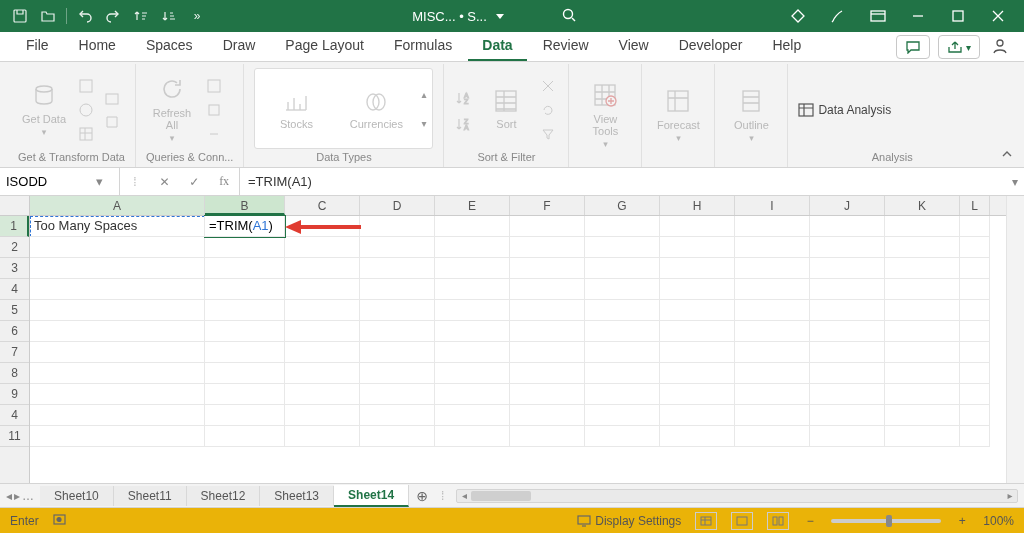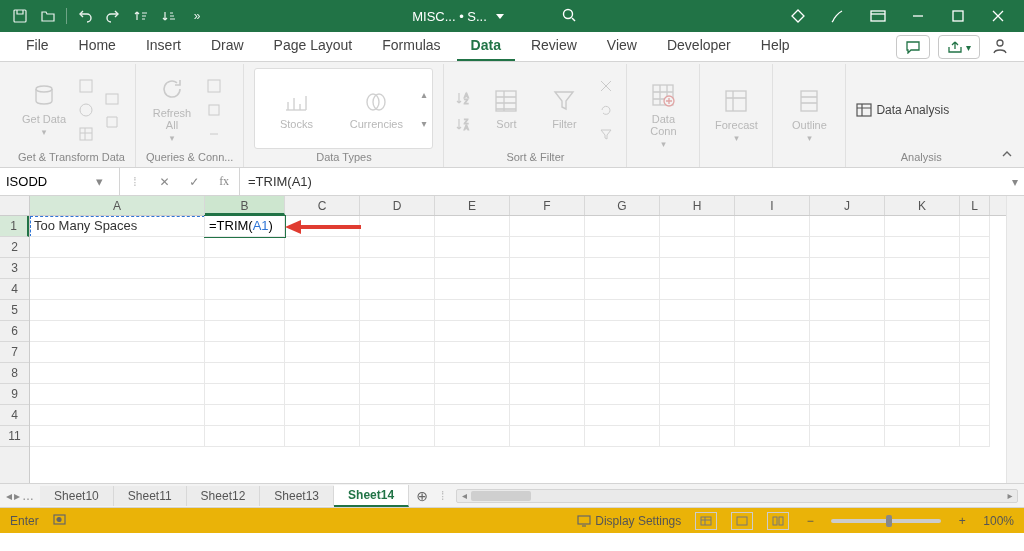--- a/index.html
+++ b/index.html
@@ -171,21 +171,21 @@
         <svg width="12" height="12" viewBox="0 0 12 12" stroke="#fff" stroke-width="1.3">
           <path d="M1 1l10 10M11 1 1 11"></path>
         </svg>
       </div>
   </div>
 </div>
 
 <div class="tabs">
   <div class="tab">File</div>
   <div class="tab">Home</div>
-  <div class="tab">Insert</div>
+  <div class="tab">Spaces</div>
   <div class="tab">Draw</div>
   <div class="tab">Page Layout</div>
   <div class="tab">Formulas</div>
   <div class="tab active">Data</div>
   <div class="tab">Review</div>
   <div class="tab">View</div>
   <div class="tab">Developer</div>
   <div class="tab">Help</div>
   <div class="right">
     <div class="rbx">
@@ -325,26 +325,20 @@
             </svg>
           </div>
       </div>
       <div class="bigbtn disabled">
         <svg width="26" height="26" viewBox="0 0 26 26" fill="none" stroke="#999" stroke-width="1.3">
             <rect x="3" y="3" width="20" height="20"></rect>
             <path d="M3 9h20M3 15h20M3 21h20M11 3v20"></path>
           </svg>
         <span>Sort</span>
       </div>
-      <div class="bigbtn disabled">
-        <svg width="24" height="26" viewBox="0 0 24 26" fill="none" stroke="#999" stroke-width="1.4">
-            <path d="M3 4h18l-7 9v8l-4-2v-6z"></path>
-          </svg>
-        <span>Filter</span>
-      </div>
       <div style="display:flex;flex-direction:column;gap:4px;padding-top:4px;">
         <div class="minibtn disabled">
             <svg width="14" height="14" fill="none" stroke="#999">
               <path d="M2 2l10 10M12 2 2 12"></path>
             </svg>
           </div>
         <div class="minibtn disabled">
             <svg width="14" height="14" fill="none" stroke="#999">
               <path d="M3 7a4 4 0 1 1 1 3"></path>
             </svg>
@@ -361,21 +355,21 @@
 
   <div class="group">
     <div class="ginner">
       <div class="bigbtn disabled">
         <svg width="28" height="28" viewBox="0 0 28 28" fill="none" stroke="#999" stroke-width="1.3">
             <rect x="4" y="4" width="20" height="20"></rect>
             <path d="M4 11h20M4 18h20M11 4v20M18 4v20"></path>
             <circle cx="20" cy="20" r="5" fill="#f3f3f3" stroke="#c44"></circle>
             <path d="M17 20l6 0M20 17v6" stroke="#c44"></path>
           </svg>
-        <span>Data Conn</span>
+        <span>View Tools</span>
         <span style="font-size:9px;">▾</span>
       </div>
     </div>
     <div class="glabel"></div>
   </div>
 
   <div class="group">
     <div class="ginner">
       <div class="bigbtn disabled">
         <svg width="28" height="28" viewBox="0 0 28 28" fill="none" stroke="#999" stroke-width="1.3">

